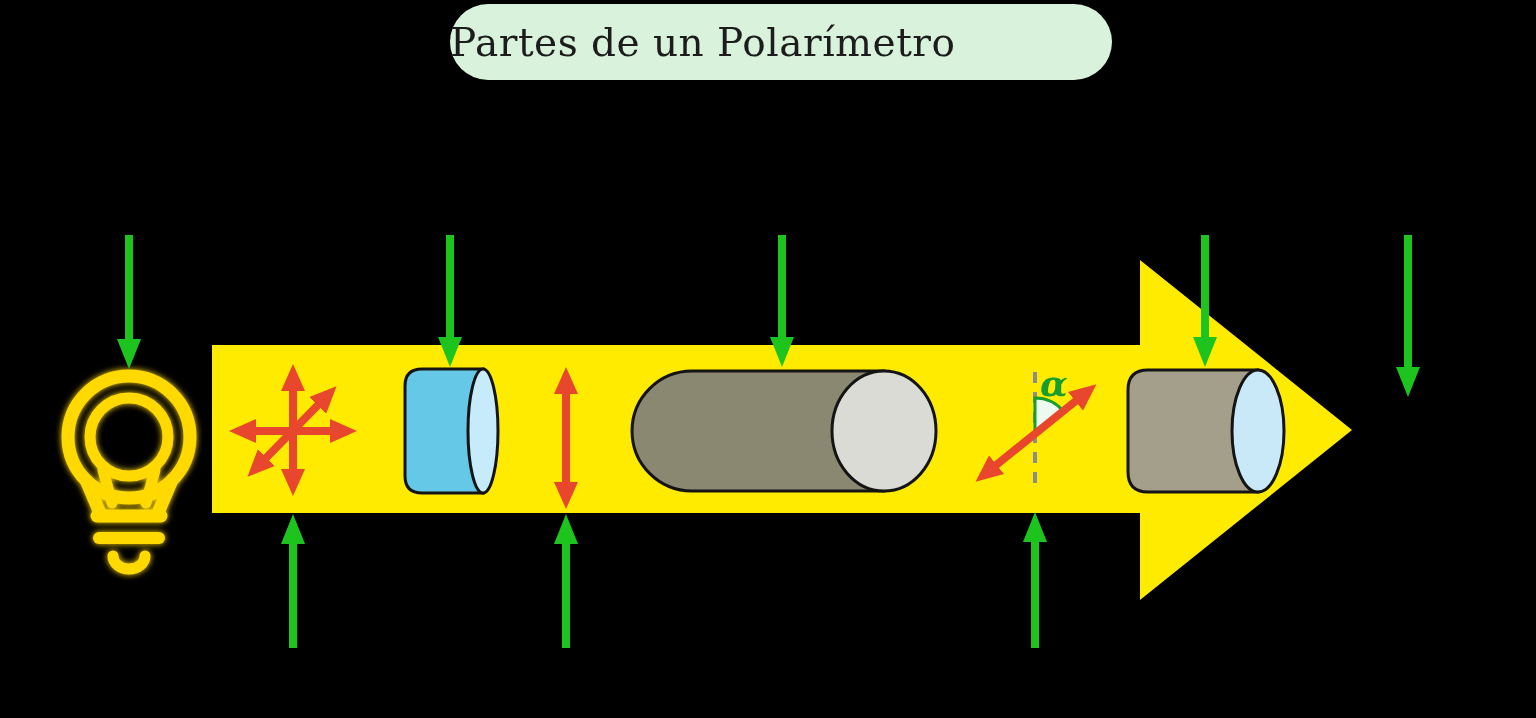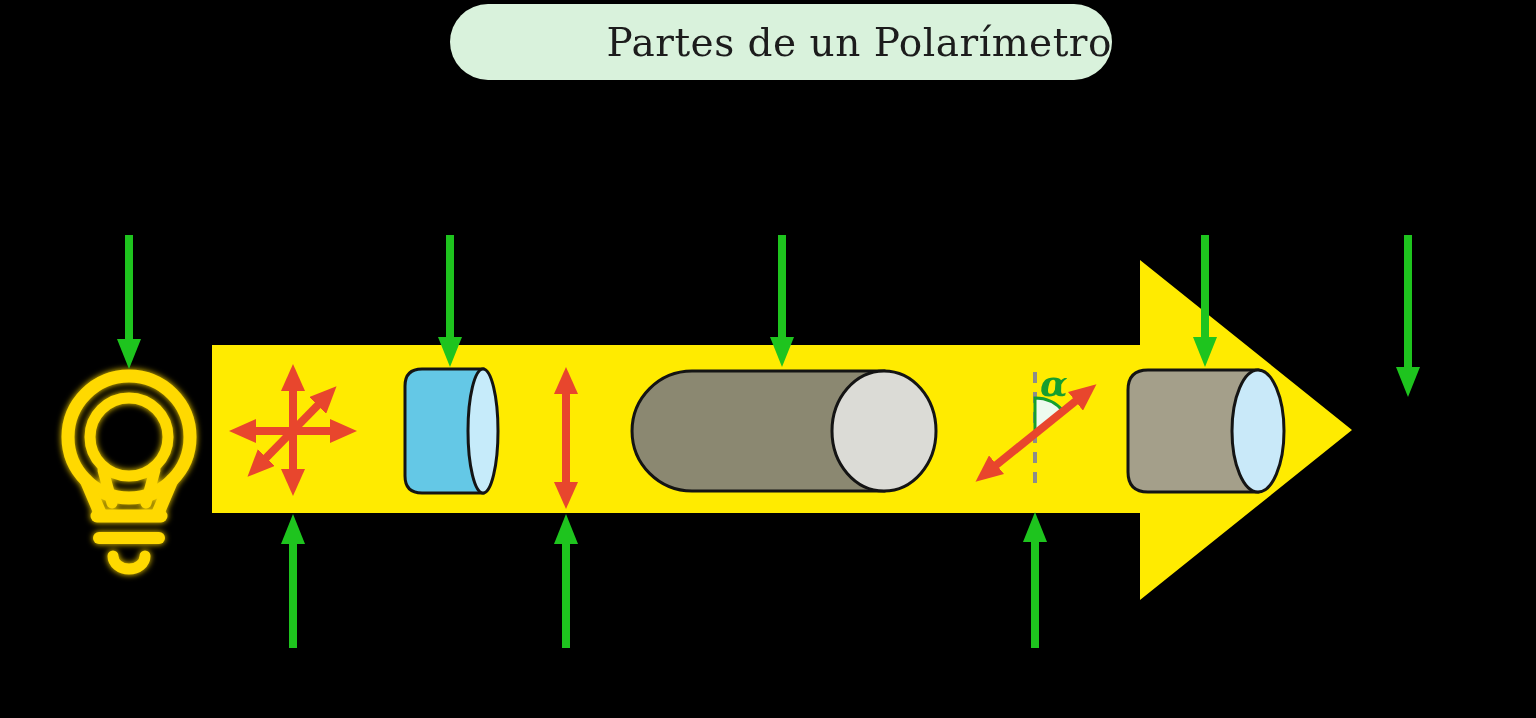--- a/index.html
+++ b/index.html
@@ -15,21 +15,21 @@
     font-family: "DejaVu Serif", serif;
   }
   .title-pill {
     position: absolute;
     left: 450px; top: 4px;
     width: 662px; height: 76px;
     background: var(--title_bg, #d9f2dc);
     border-radius: 38px;
     display: flex;
     align-items: center;
-    justify-content: flex-end;
+    justify-content: flex-start;
   }
   .title-pill span {
     font-family: "DejaVu Serif", "Liberation Serif", serif;
     font-size: 39px;
     font-weight: 500;
     color: var(--title_text, #1c1c1c);
     letter-spacing: 0.5px;
   }
   svg.diagram {
     position: absolute;

